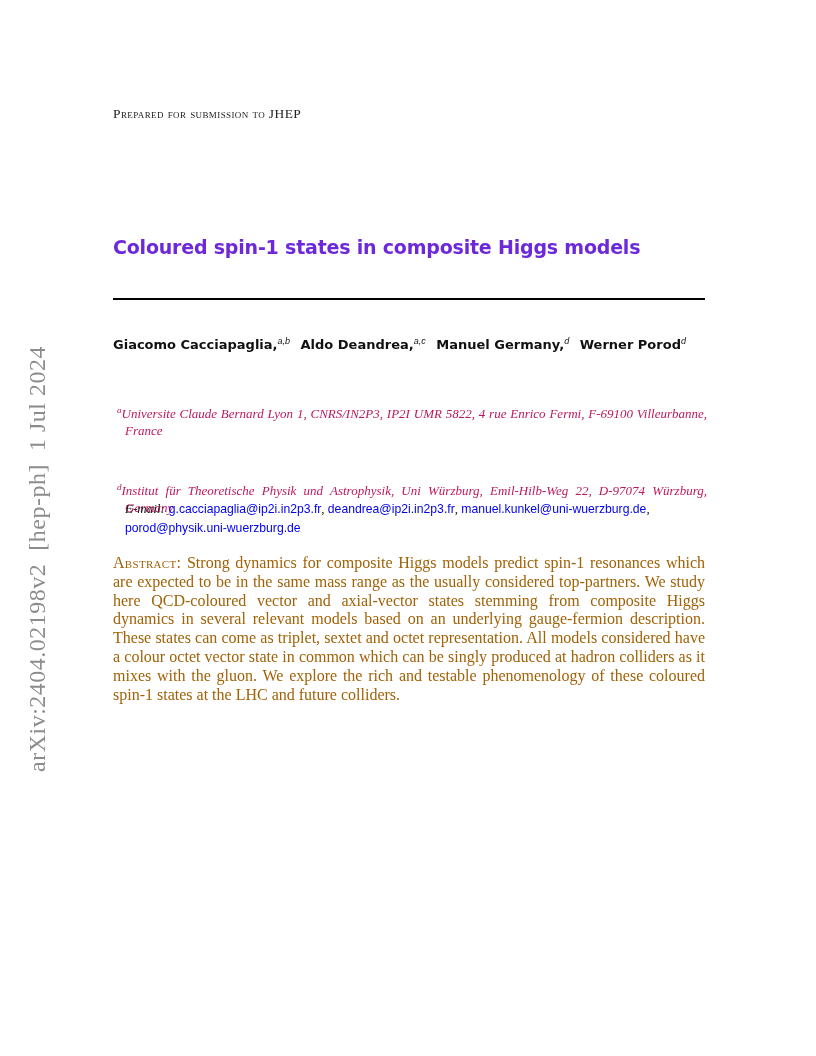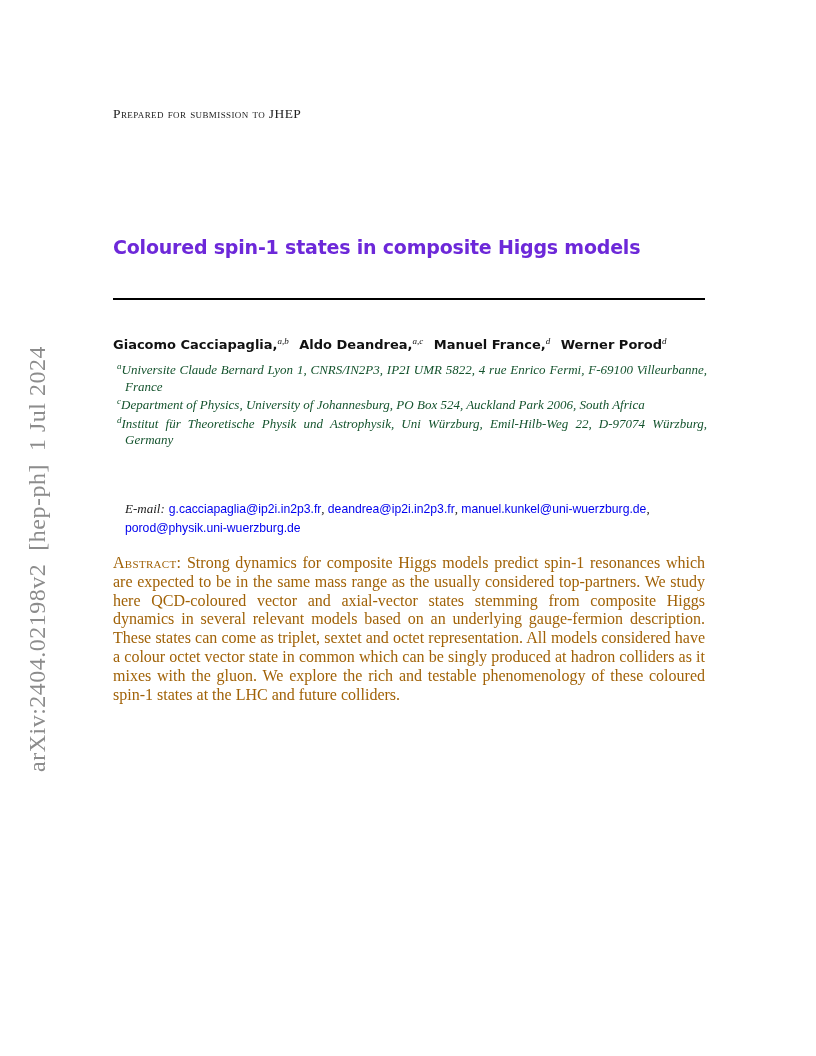--- a/index.html
+++ b/index.html
@@ -13,26 +13,26 @@
   .paper-title { position: absolute; top: 236px; left: 113px; width: 600px;
     font-family: "DejaVu Sans", sans-serif; font-weight: bold; font-size: 19px;
     letter-spacing: -0.2px; color: #6d28d9; }
 
   .title-rule { position: absolute; top: 298px; left: 113px; width: 592px; height: 2px;
     background: #000; }
 
   .authors { position: absolute; top: 337px; left: 113px; width: 600px;
     font-family: "DejaVu Sans", sans-serif; font-weight: bold; font-size: 13px; color: #111; }
   .author { margin-right: 6px; }
-  .author sup { font-family: Liberation Serif, serif; font-weight: normal;
+  .author sup { font-family: Liberation Sans, sans-serif; font-weight: normal;
     font-style: italic; font-size: 9px; vertical-align: super; line-height: 0; }
 
   .affiliations { position: absolute; top: 362px; left: 113px; width: 594px; }
   .affil { font-style: italic; font-size: 13px; line-height: 16.5px; text-align: justify;
-    padding-left: 12px; text-indent: -8px; margin-bottom: 2px; color: #14532d; }
+    padding-left: 12px; text-indent: -8px; margin-bottom: 2px; color: #be185d; margin-top: 44px; }
   .affil sup { font-size: 9px; font-style: italic; vertical-align: super; line-height: 0; }
 
   .email-block { position: absolute; top: 500px; left: 125px; width: 582px;
     font-size: 13px; line-height: 18.5px; }
   .email-label { font-style: italic; font-size: 13px; margin-right: 4px; }
   .email-link { font-family: Liberation Sans, sans-serif; font-size: 12.2px;
     color: #0000ee; text-decoration: none; word-break: keep-all; }
   .email-sep { color: #1a1a1a; }
 
   .abstract { position: absolute; top: 554px; left: 113px; width: 592px;
@@ -51,27 +51,26 @@
 
   <div class="header-note">Prepared for submission to JHEP</div>
 
   <h1 class="paper-title">Coloured spin-1 states in composite Higgs models</h1>
 
   <div class="title-rule"></div>
 
   <div class="authors">
     <span class="author"><span>Giacomo Cacciapaglia,</span><sup>a,b</sup></span>
     <span class="author"><span>Aldo Deandrea,</span><sup>a,c</sup></span>
-    <span class="author"><span>Manuel France,</span><sup>d</sup></span>
+    <span class="author"><span>Manuel Germany,</span><sup>d</sup></span>
     <span class="author"><span>Werner Porod</span><sup>d</sup></span>
   </div>
 
   <div class="affiliations">
     <div class="affil"><sup>a</sup><span>Universite Claude Bernard Lyon 1, CNRS/IN2P3, IP2I UMR 5822, 4 rue Enrico Fermi, F-69100 Villeurbanne, France</span></div>
-    <div class="affil"><sup>c</sup><span>Department of Physics, University of Johannesburg, PO Box 524, Auckland Park 2006, South Africa</span></div>
     <div class="affil"><sup>d</sup><span>Institut für Theoretische Physik und Astrophysik, Uni Würzburg, Emil-Hilb-Weg 22, D-97074 Würzburg, Germany</span></div>
   </div>
 
   <div class="email-block">
     <span class="email-label">E-mail:</span><a class="email-link" href="#">g.cacciapaglia@ip2i.in2p3.fr</a><span class="email-sep">, </span><a class="email-link" href="#">deandrea@ip2i.in2p3.fr</a><span class="email-sep">, </span><a class="email-link" href="#">manuel.kunkel@uni-wuerzburg.de</a><span class="email-sep">, </span><a class="email-link" href="#">porod@physik.uni-wuerzburg.de</a>
   </div>
 
   <p class="abstract">
     <span class="sc-label">Abstract:</span>
     <span>Strong dynamics for composite Higgs models predict spin-1 resonances which are expected to be in the same mass range as the usually considered top-partners. We study here QCD-coloured vector and axial-vector states stemming from composite Higgs dynamics in several relevant models based on an underlying gauge-fermion description. These states can come as triplet, sextet and octet representation. All models considered have a colour octet vector state in common which can be singly produced at hadron colliders as it mixes with the gluon. We explore the rich and testable phenomenology of these coloured spin-1 states at the LHC and future colliders.</span>

